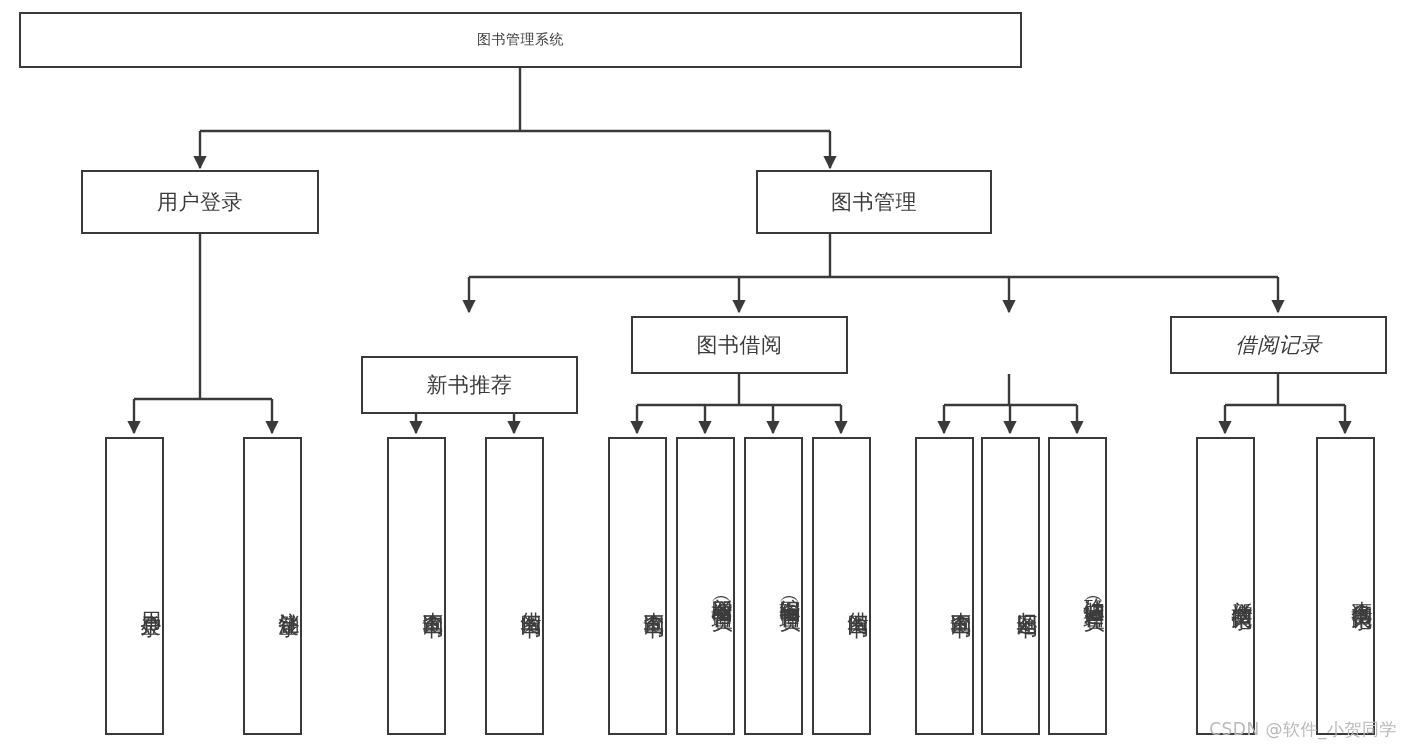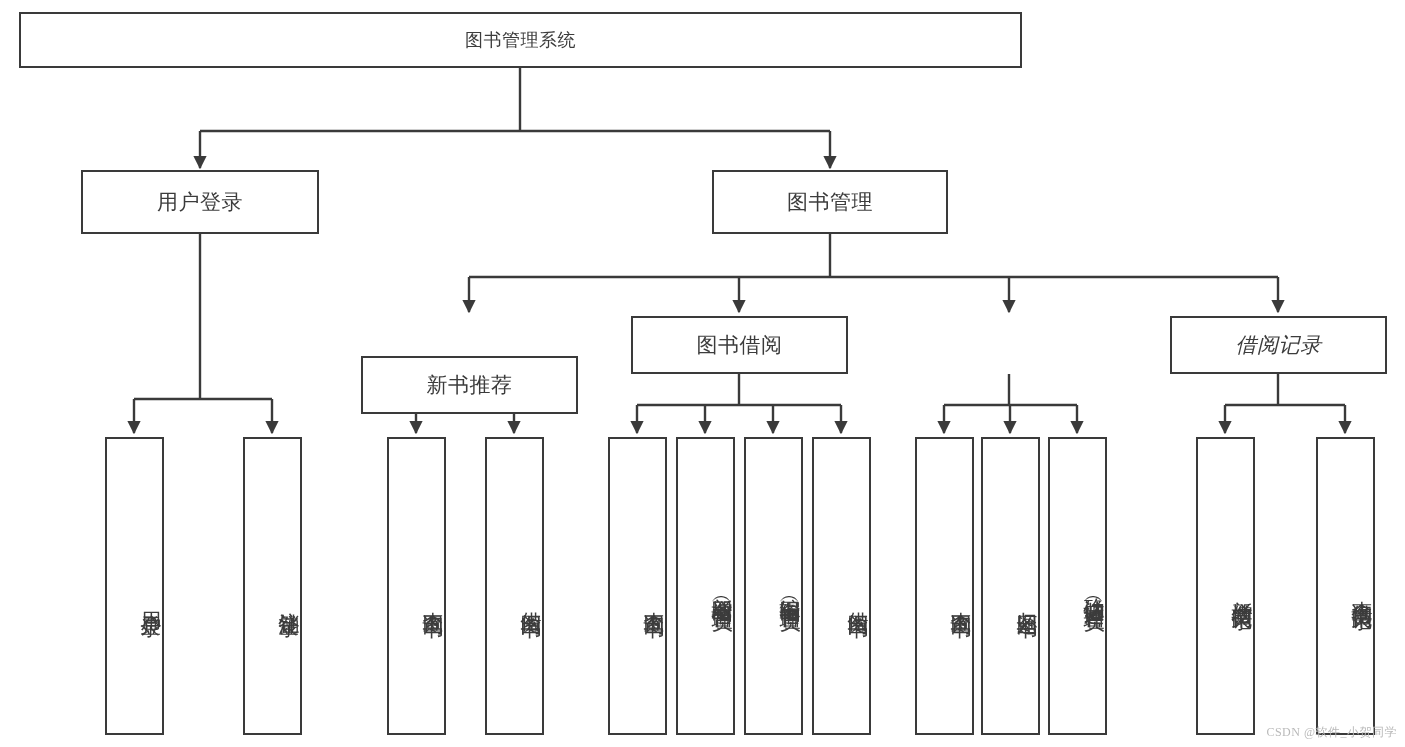--- a/index.html
+++ b/index.html
@@ -33,44 +33,43 @@
     color: #3c3c3c;
     display: flex;
     align-items: center;
     justify-content: center;
     text-align: center;
     font-size: 21px;
     line-height: 1.25;
     letter-spacing: 0.5px;
   }
   .node.root {
-    font-size: 18px;
+    font-size: 14px;
   }
   .node.vertical {
     writing-mode: vertical-rl;
     text-orientation: upright;
     align-items: flex-start;
     justify-content: center;
     padding-top: 26px;
     font-size: 21px;
     letter-spacing: 2px;
     line-height: 1.1;
   }
   .node.vertical.tall-text {
     padding-top: 8px;
   }
   .watermark {
     position: absolute;
     right: 8px;
     bottom: 6px;
-    font-size: 12px;
+    font-size: 17px;
     color: #b9b9b9;
     letter-spacing: 0.5px;
     white-space: nowrap;
-    font-family: Liberation Serif, serif;
   }
 </style>
 </head>
 <body>
 
 <div id="canvas">
 
   <svg id="edges" viewBox="0 0 1405 747" xmlns="http://www.w3.org/2000/svg">
     <defs>
       <marker id="arrow" viewBox="0 0 10 10" refX="9" refY="5" markerWidth="5.5" markerHeight="5.5" orient="auto-start-reverse">
@@ -117,21 +116,21 @@
       <path d="M 1278 374 L 1278 405"></path>
       <path d="M 1225 405 L 1345 405"></path>
       <path d="M 1225 405 L 1225 433" marker-end="url(#arrow)"></path>
       <path d="M 1345 405 L 1345 433" marker-end="url(#arrow)"></path>
     </g>
   </svg>
 
   <div class="node root" style="left: 19px; top: 12px; width: 1003px; height: 56px;">图书管理系统</div>
 
   <div class="node" style="left: 81px; top: 170px; width: 238px; height: 64px;">用户登录</div>
-  <div class="node" style="left: 712px; top: 170px; width: 236px; height: 64px;">图书管理</div>
+  <div class="node" style="left: 756px; top: 170px; width: 236px; height: 64px;">图书管理</div>
 
   <div class="node" style="left: 361px; top: 316px; width: 217px; height: 58px; margin-top: 40px;">新书推荐</div>
   <div class="node" style="left: 631px; top: 316px; width: 217px; height: 58px;">图书借阅</div>
   <div class="node" style="left: 1170px; top: 316px; width: 217px; height: 58px; font-style: italic;">借阅记录</div>
 
   <div class="node vertical" style="left: 105px; top: 437px; width: 59px; height: 298px;">用户登录</div>
   <div class="node vertical" style="left: 243px; top: 437px; width: 59px; height: 298px;">注销登录</div>
   <div class="node vertical" style="left: 387px; top: 437px; width: 59px; height: 298px;">查询图书</div>
   <div class="node vertical" style="left: 485px; top: 437px; width: 59px; height: 298px;">借阅图书</div>
   <div class="node vertical" style="left: 608px; top: 437px; width: 59px; height: 298px;">查询图书</div>

